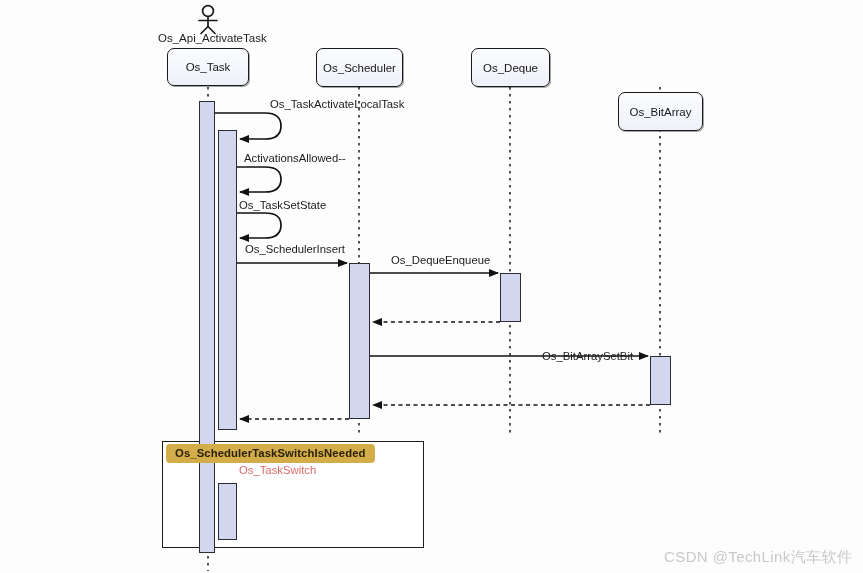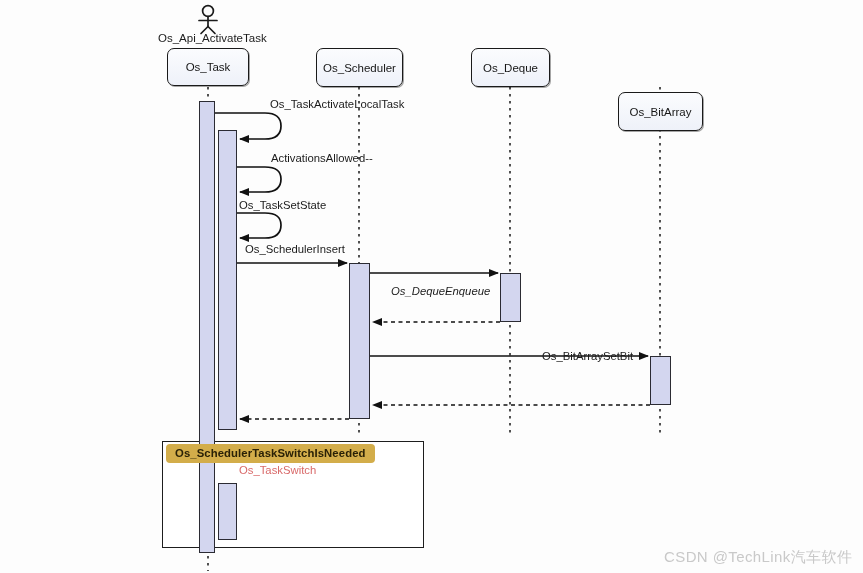--- a/index.html
+++ b/index.html
@@ -162,22 +162,22 @@
   <div class="activation" style="left:199px; top:101px; width:16px; height:452px;"></div>
   <div class="activation" style="left:218px; top:130px; width:19px; height:300px;"></div>
   <div class="activation" style="left:349px; top:263px; width:21px; height:156px;"></div>
   <div class="activation" style="left:500px; top:273px; width:21px; height:49px;"></div>
   <div class="activation" style="left:650px; top:356px; width:21px; height:49px;"></div>
   <div class="activation" style="left:218px; top:483px; width:19px; height:57px;"></div>
 
   <div class="fragment-tag" style="left:166px; top:444px;">Os_SchedulerTaskSwitchIsNeeded</div>
 
   <div class="msg-label" style="left:222px; top:98px;margin-left:48px;">Os_TaskActivateLocalTask</div>
-  <div class="msg-label" style="left:244px; top:152px;margin-left:27px;">ActivationsAllowed--</div>
+  <div class="msg-label" style="left:244px; top:152px;">ActivationsAllowed--</div>
   <div class="msg-label" style="left:239px; top:199px;">Os_TaskSetState</div>
   <div class="msg-label" style="left:245px; top:243px;">Os_SchedulerInsert</div>
-  <div class="msg-label" style="left:391px; top:285px;font-style:italic;">Os_DequeEnqueue</div>
+  <div class="msg-label" style="left:391px; top:254px;">Os_DequeEnqueue</div>
   <div class="msg-label" style="left:542px; top:350px;">Os_BitArraySetBit</div>
   <div class="msg-label red" style="left:239px; top:464px;">Os_TaskSwitch</div>
 
   <div class="watermark" style="left:664px; top:548px;">CSDN @TechLink汽车软件</div>
 
 </div>
 
 </body></html>

